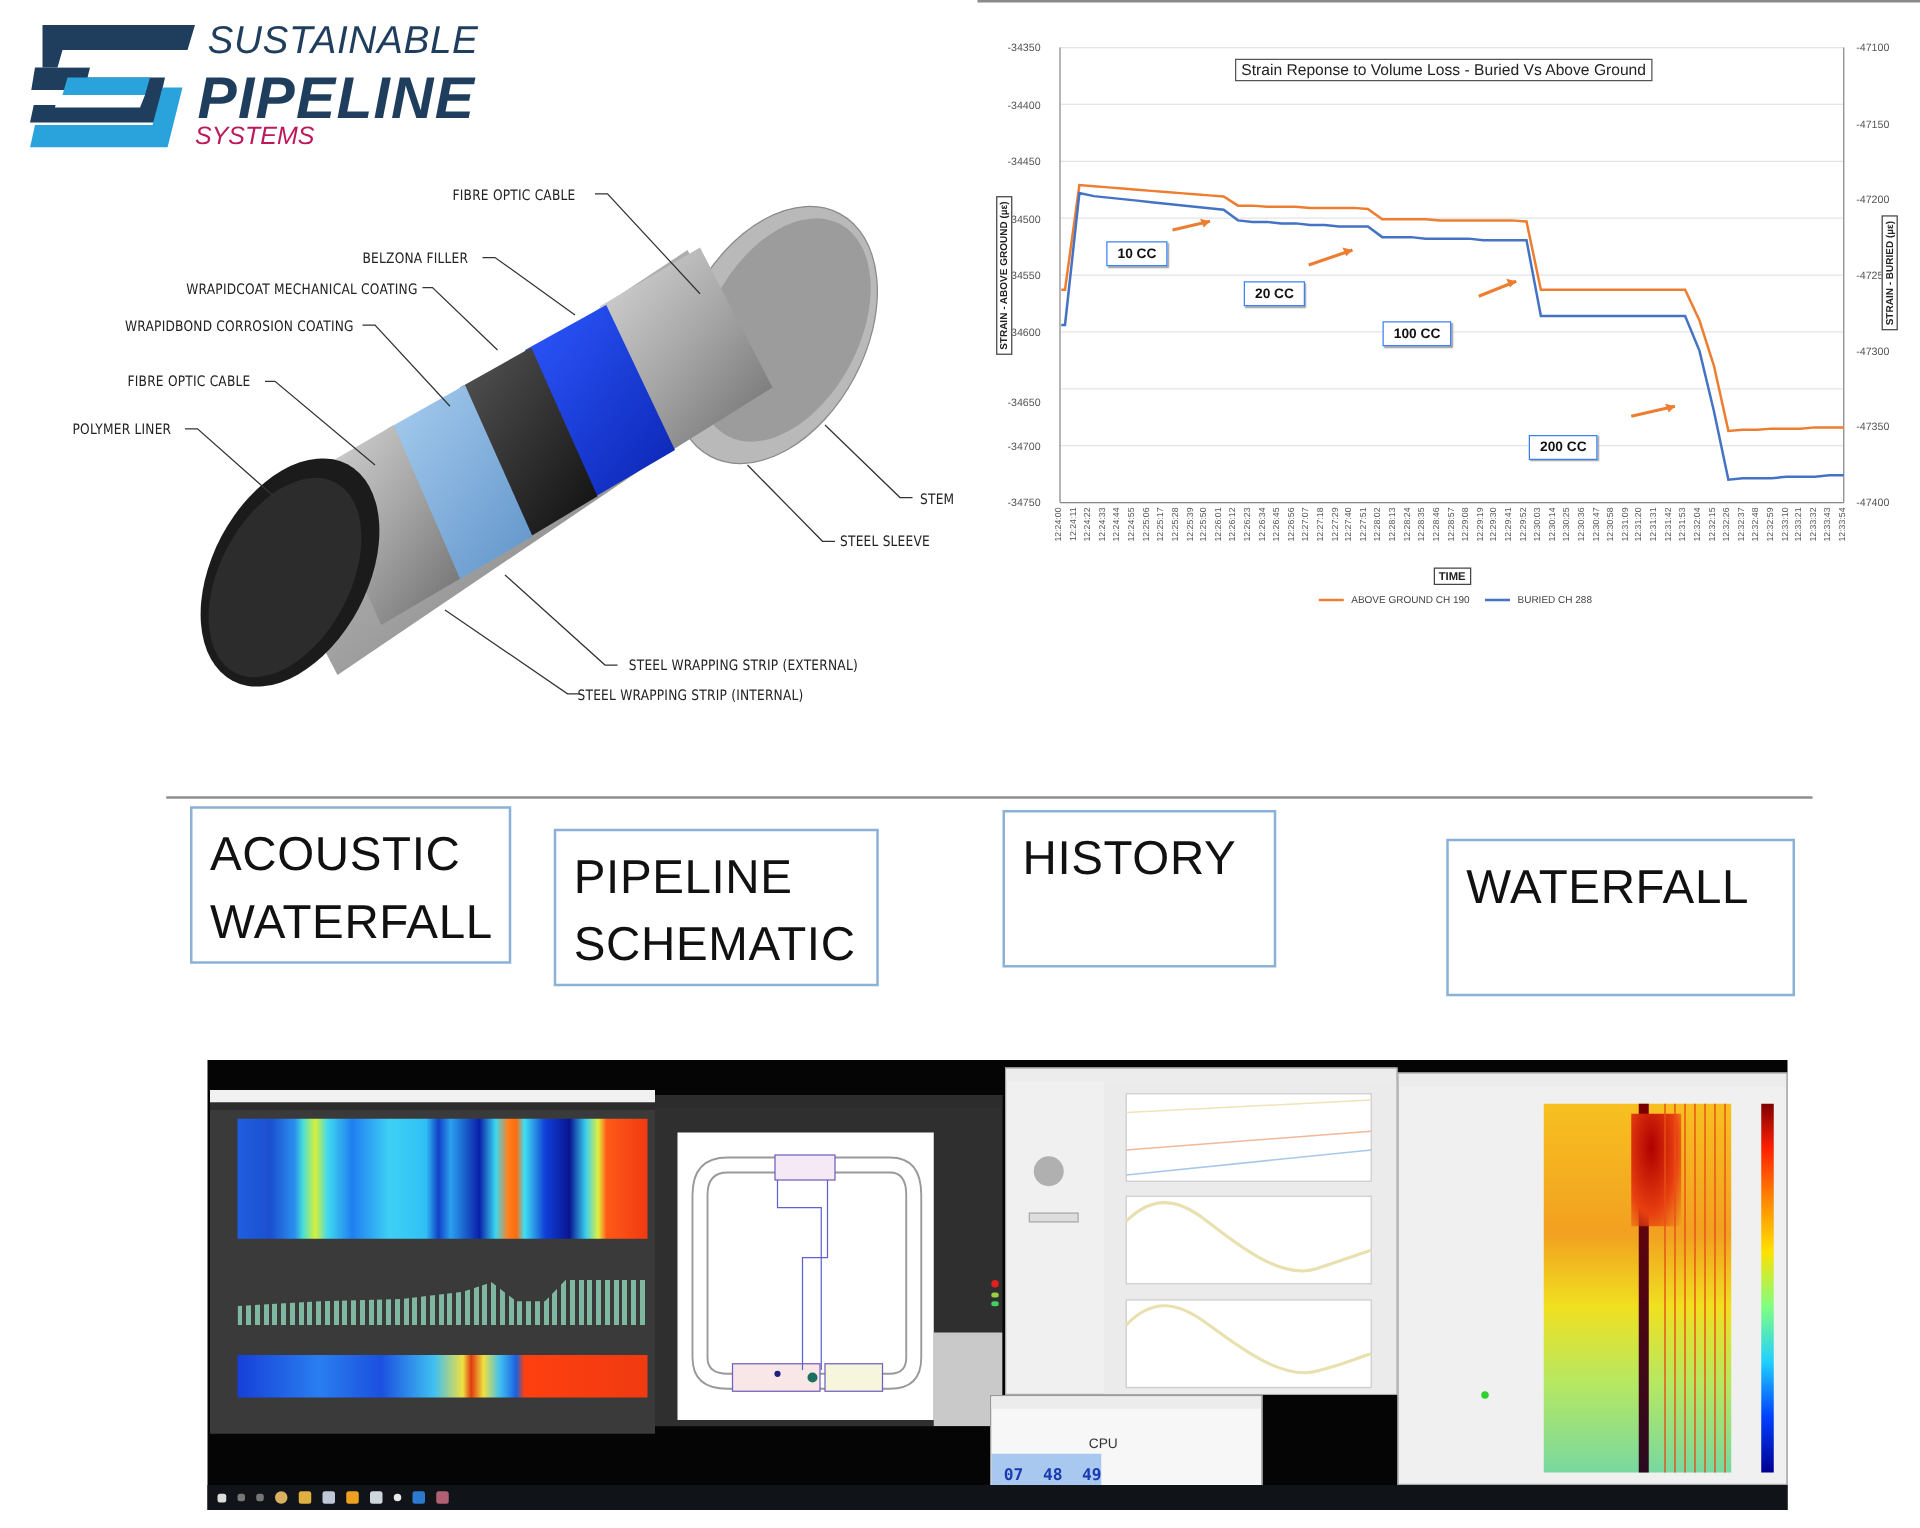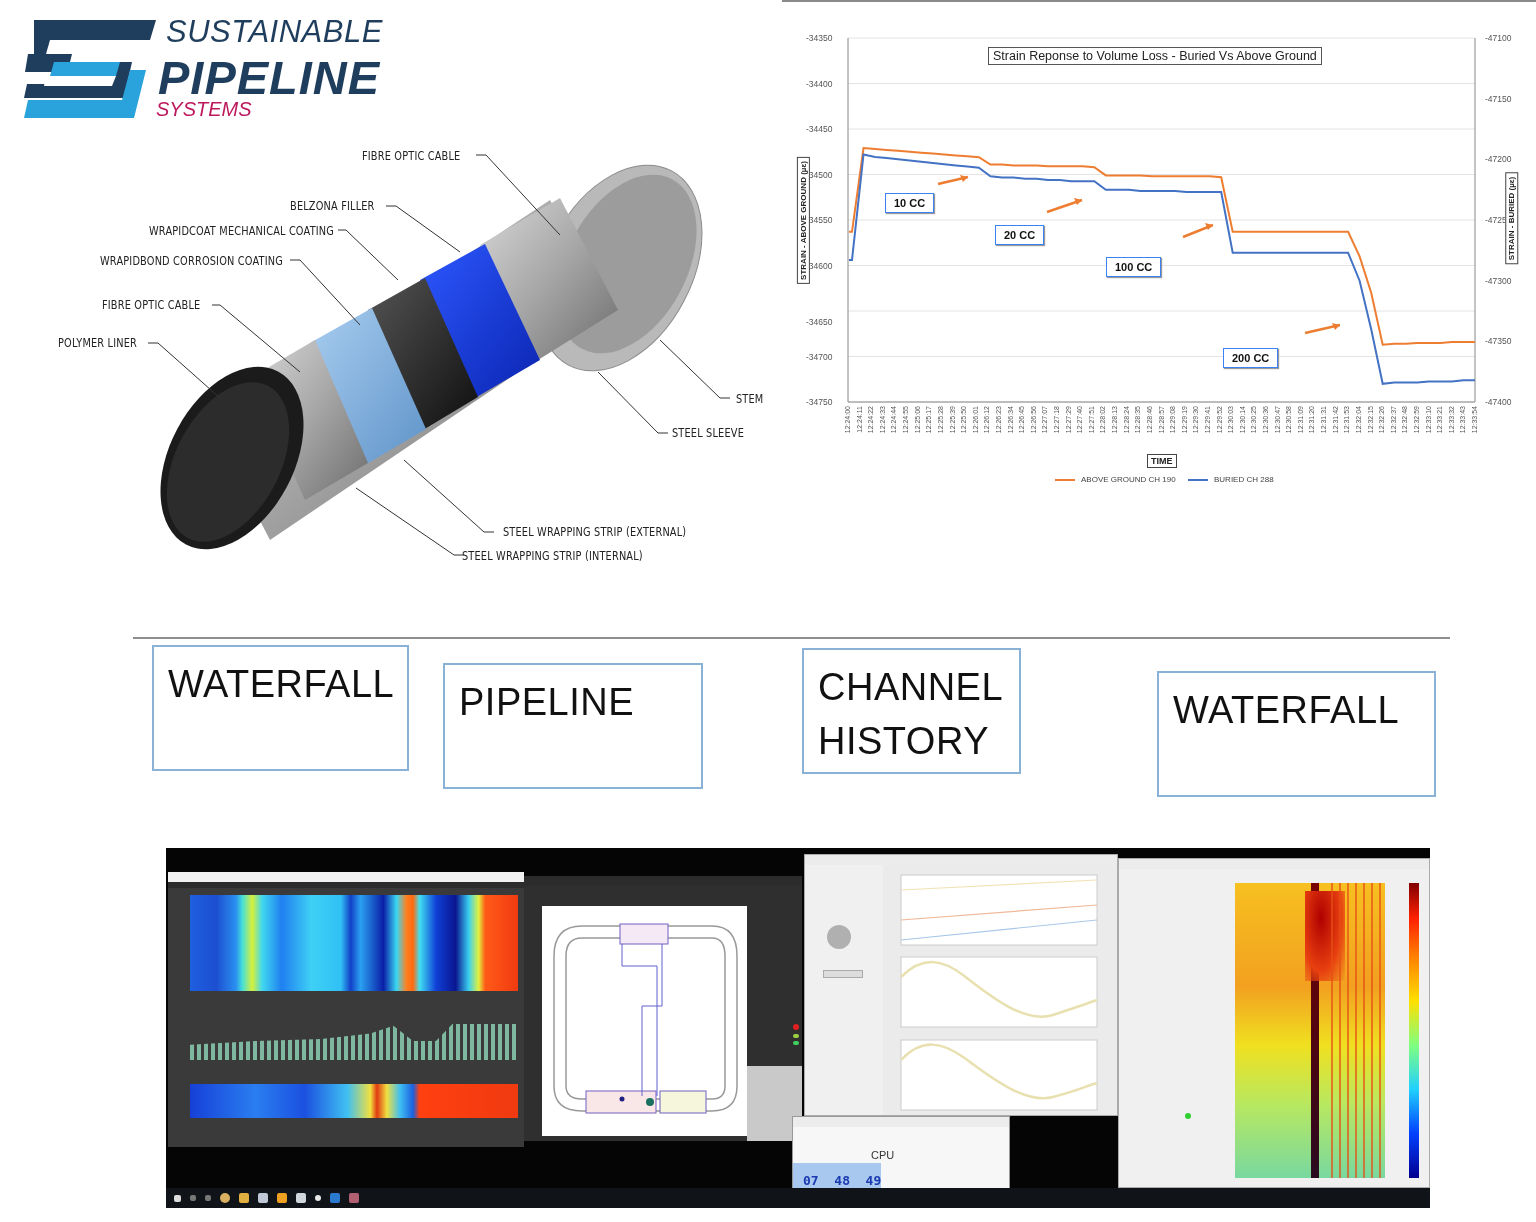--- a/index.html
+++ b/index.html
@@ -245,27 +245,28 @@
   <span>ABOVE GROUND CH 190</span>
 </div>
 <div class="abs legend-item" style="left:1188px;top:475px;">
   <span class="legend-swatch" style="background:#4472c4;"></span>
   <span>BURIED CH 288</span>
 </div>
 
 <div class="abs mid-rule"></div>
 
 <div class="abs callout" style="left:152px;top:645px;width:257px;height:126px;">
+  <div>ACOUSTIC</div>
   <div>WATERFALL</div>
 </div>
 <div class="abs callout" style="left:443px;top:663px;width:260px;height:126px;">
   <div>PIPELINE</div>
+  <div>SCHEMATIC</div>
 </div>
 <div class="abs callout" style="left:802px;top:648px;width:219px;height:126px;">
-  <div>CHANNEL</div>
   <div>HISTORY</div>
 </div>
 <div class="abs callout" style="left:1157px;top:671px;width:279px;height:126px;">
   <div>WATERFALL</div>
 </div>
 
 <div class="abs desktop"></div>
 
 <div class="win" style="left:168px;top:872px;width:356px;height:275px;background:#3a3a3a;">
   <div class="win-title" style="background:#f1f1f1;"></div>

